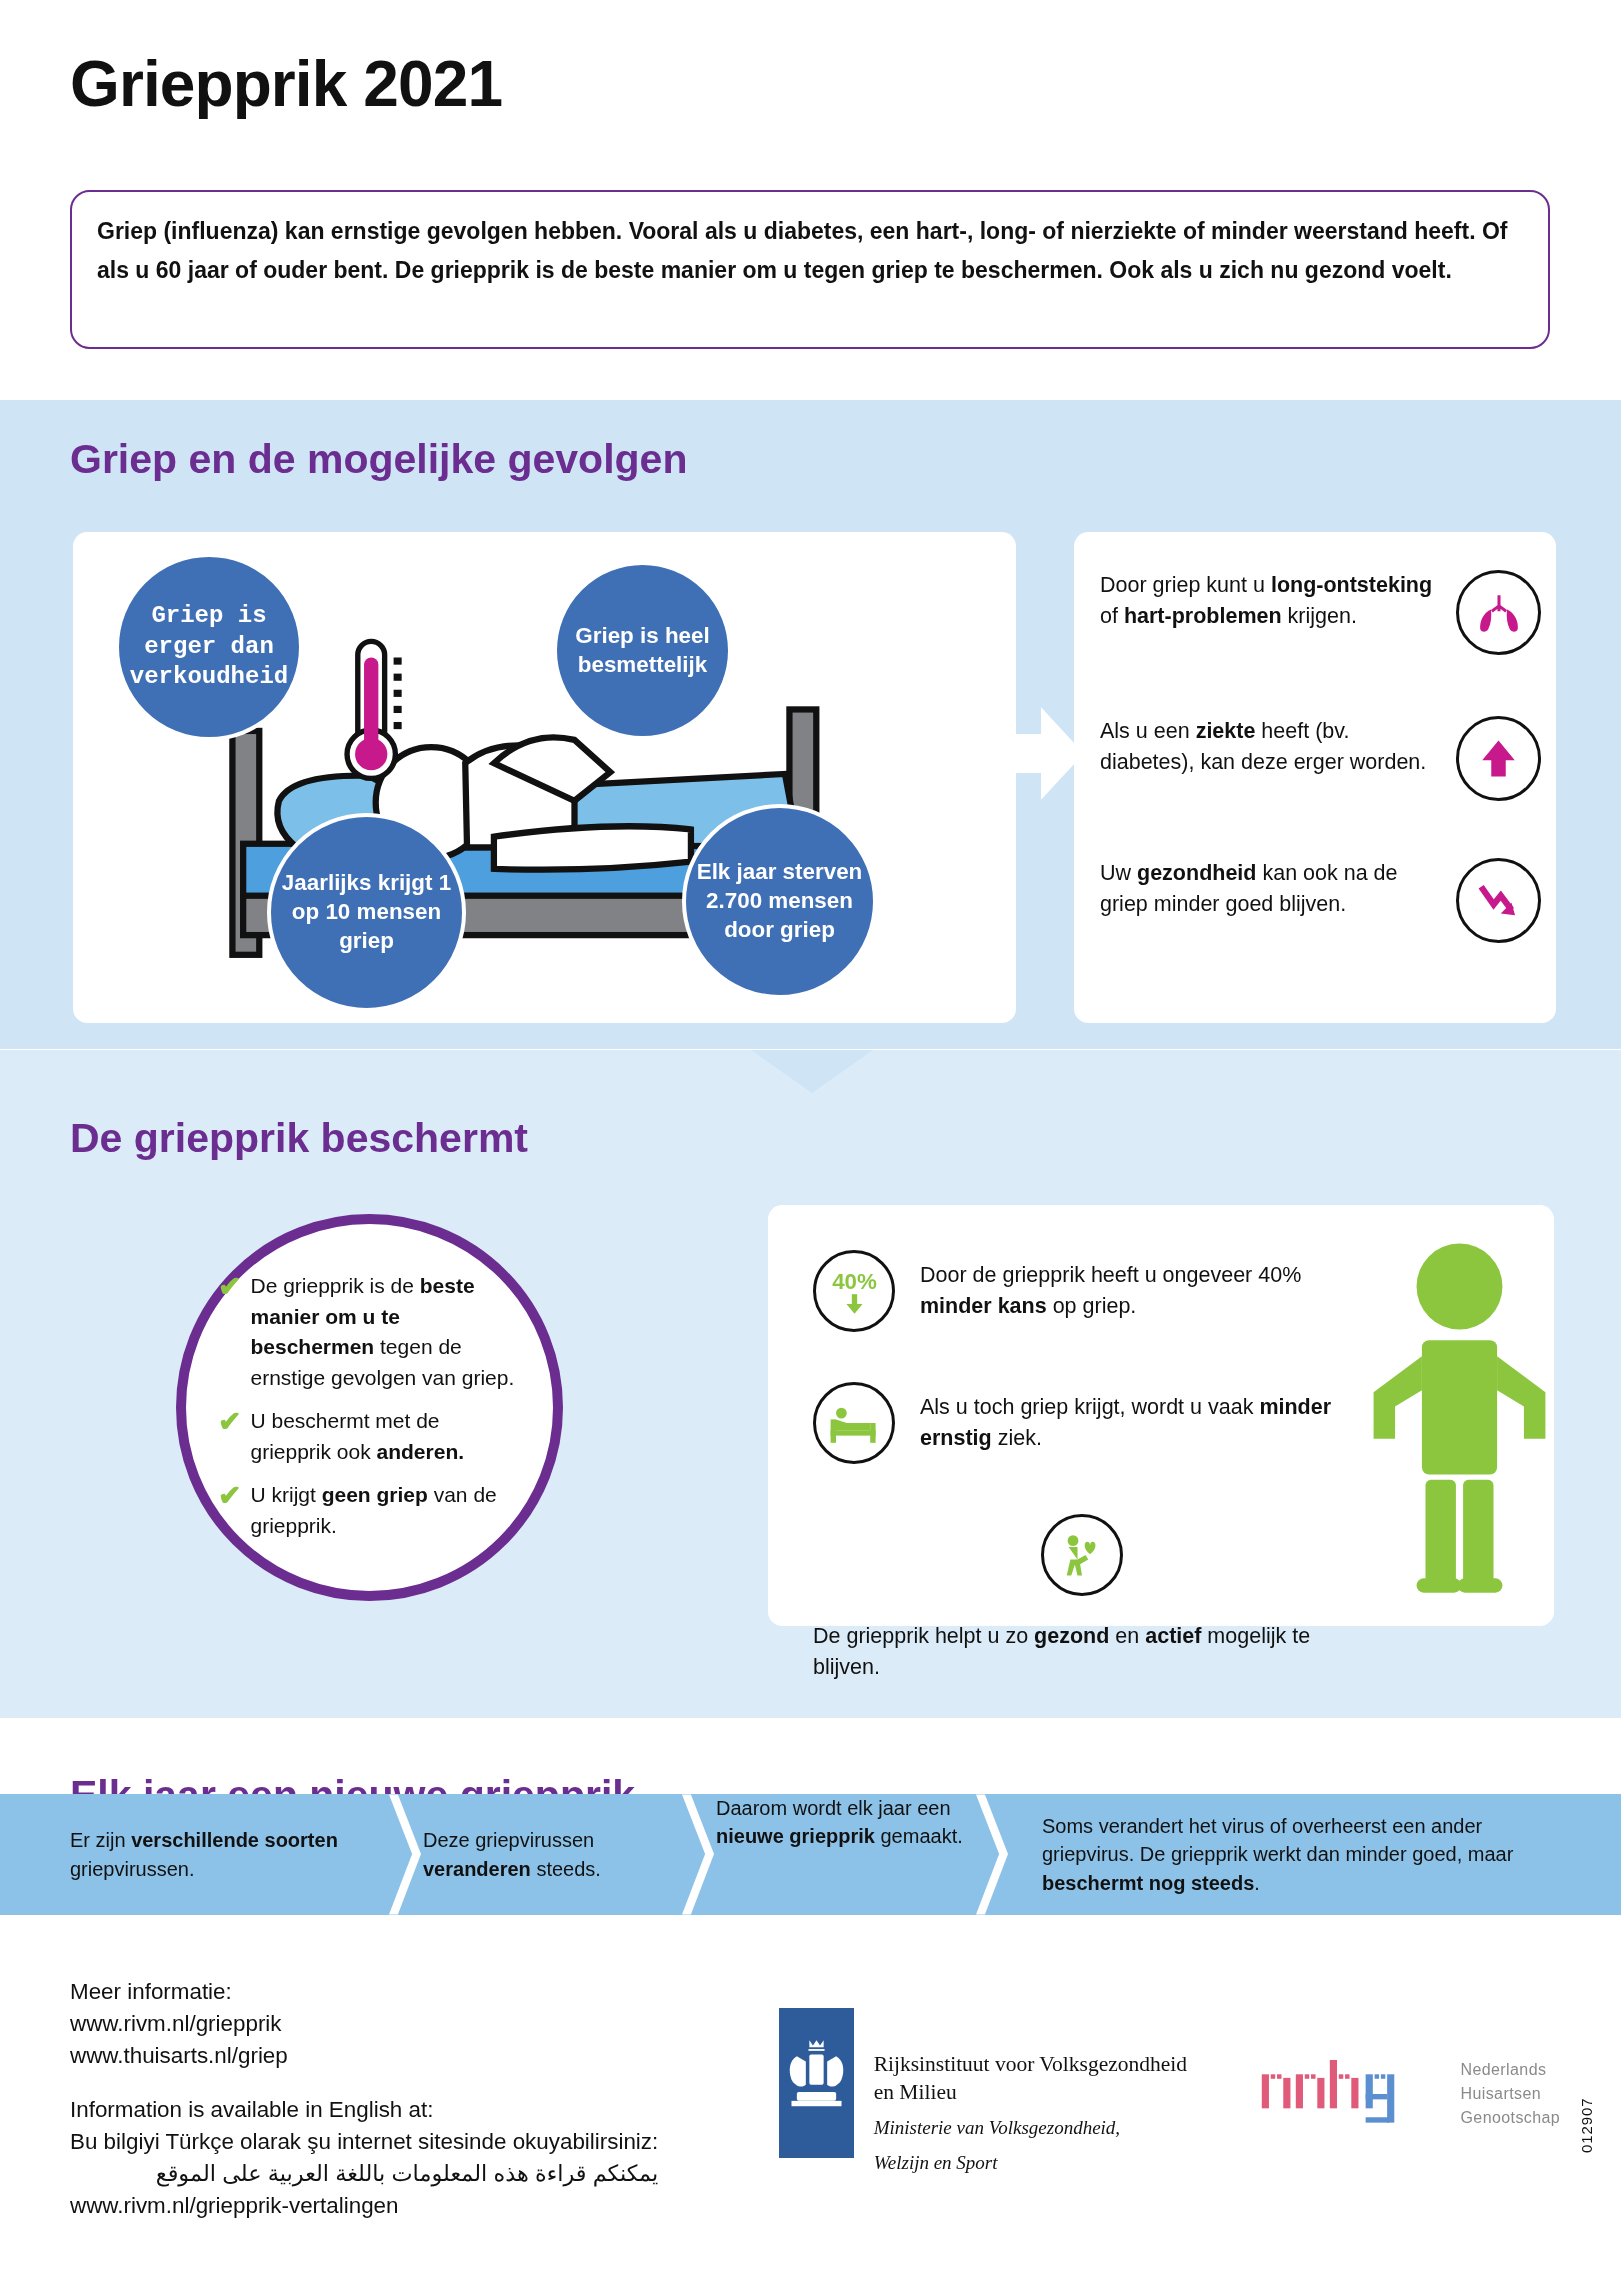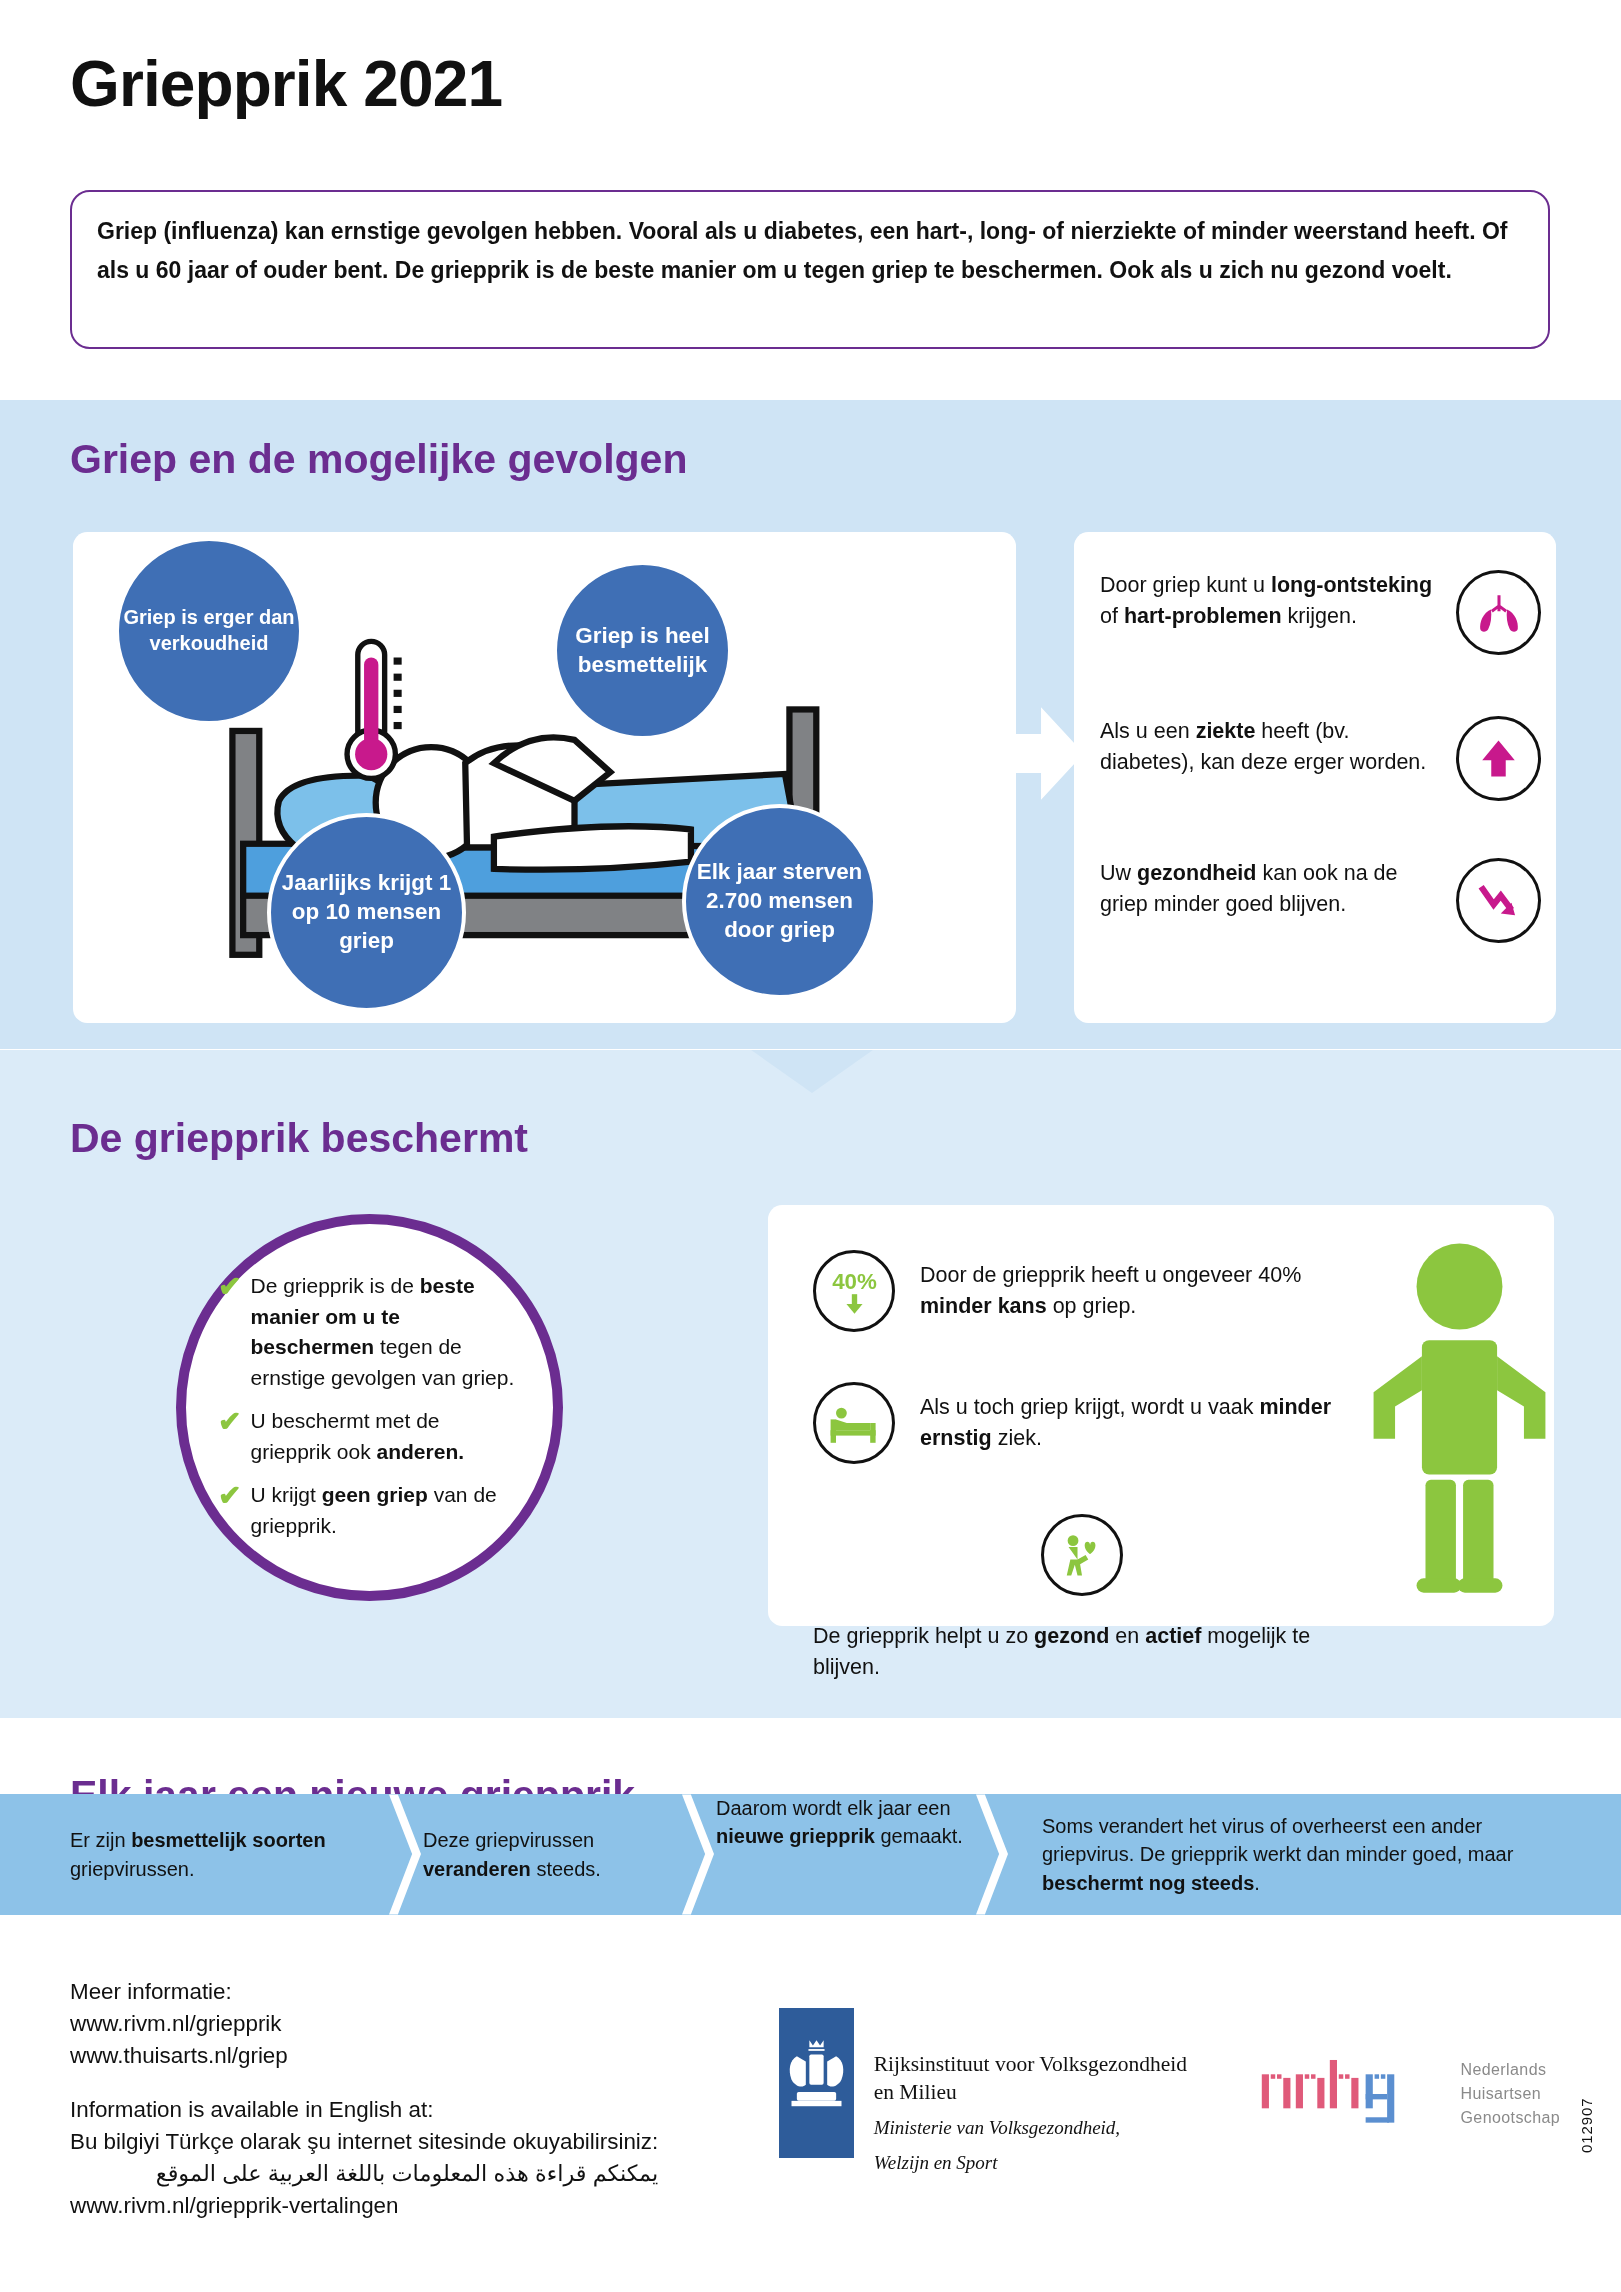--- a/index.html
+++ b/index.html
@@ -173,21 +173,21 @@
           <rect x="358" y="140" width="9" height="8"></rect>
           <rect x="358" y="158" width="9" height="8"></rect>
           <rect x="358" y="176" width="9" height="8"></rect>
           <rect x="358" y="194" width="9" height="8"></rect>
           <rect x="358" y="212" width="9" height="8"></rect>
         </g>
       </g>
     </svg>
   </div>
 
-  <div class="bubble" style="left:115px; top:537px; width:188px; height:188px; font-size:20px;">
+  <div class="bubble" style="left:115px; top:553px; width:188px; height:188px; font-size:24px;font-family:Liberation Mono, monospace;">
     <span>Griep is erger dan verkoudheid</span>
   </div>
   <div class="bubble" style="left:553px; top:561px; width:179px; height:179px; font-size:22.4px;">
     <span>Griep is heel besmettelijk</span>
   </div>
   <div class="bubble" style="left:267px; top:813px; width:199px; height:199px; font-size:22.4px;">
     <span>Jaarlijks krijgt 1 op 10 mensen griep</span>
   </div>
   <div class="bubble" style="left:682px; top:804px; width:195px; height:195px; font-size:22.4px;">
     <span>Elk jaar sterven 2.700 mensen door griep</span>
@@ -307,21 +307,21 @@
     <path d="M0 0 L10 0 L36 67 L10 135 L0 135 L26 67 Z" fill="#ffffff"></path>
   </svg>
   <svg style="position:absolute;left:389px;top:1794px;width:32px;height:121px;" viewBox="0 0 36 135">
     <path d="M0 0 L10 0 L36 67 L10 135 L0 135 L26 67 Z" fill="#ffffff"></path>
   </svg>
   <svg style="position:absolute;left:682px;top:1794px;width:32px;height:121px;" viewBox="0 0 36 135">
     <path d="M0 0 L10 0 L36 67 L10 135 L0 135 L26 67 Z" fill="#ffffff"></path>
   </svg>
 
   <div class="chev" style="left:70px; width:313px; display:flex; align-items:center;">
-    <p>Er zijn <b>besmettelijk soorten</b> griepvirussen.</p>
+    <p>Er zijn <b>verschillende soorten</b> griepvirussen.</p>
   </div>
   <div class="chev" style="left:423px; width:260px; display:flex; align-items:center;">
     <p>Deze griepvirussen <b>veranderen</b> steeds.</p>
   </div>
   <div class="chev" style="left:716px; width:260px; display:flex; ">
     <p>Daarom wordt elk jaar een <b>nieuwe griepprik</b> gemaakt.</p>
   </div>
   <div class="chev" style="left:1042px; width:519px; display:flex; align-items:center;">
     <p>Soms verandert het virus of overheerst een ander griepvirus. De griepprik werkt dan minder goed, maar <b>beschermt nog steeds</b>.</p>
   </div>

